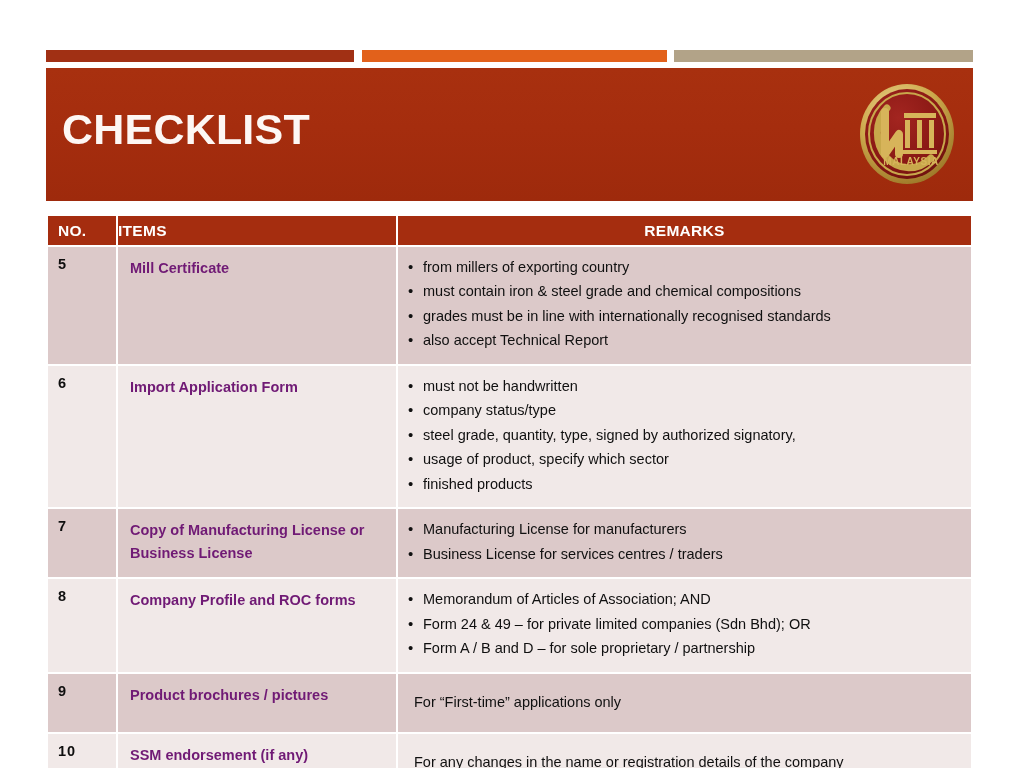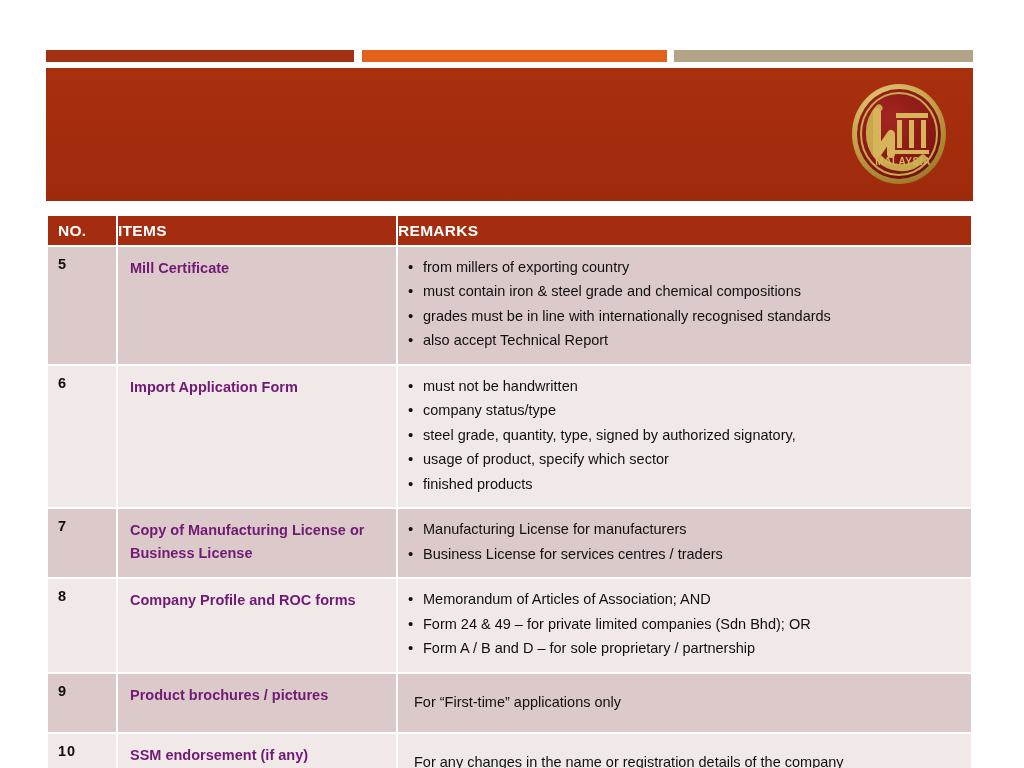--- a/index.html
+++ b/index.html
@@ -51,21 +51,21 @@
     font-weight: bold;
     color: #FDF7F4;
     letter-spacing: 0.2px;
     line-height: 1;
     white-space: nowrap;
   }
 
   
   .logo {
     position: absolute;
-    right: 22px;
+    right: 14px;
     top: 14px;
     width: 104px;
     height: 104px;
   }
   .logo svg { display: block; }
 
   
   .checklist-table {
     position: absolute;
     left: 46px;
@@ -89,21 +89,21 @@
     background: #A52D0F;
     color: #FFFFFF;
     font-size: 15.5px;
     font-weight: bold;
     height: 29px;
     line-height: 29px;
     letter-spacing: 0.3px;
   }
   th.th-no      { text-align: left;   padding-left: 10px; }
   th.th-items   { text-align: left; }
-  th.th-remarks { }
+  th.th-remarks { text-align: center; }
 
   tbody tr.odd  td { background: #DCC9C9; }
   tbody tr.even td { background: #F1E9E8; }
 
   td.cell-no {
     font-size: 14.5px;
     font-weight: bold;
     color: #0E0E0E;
     padding: 9px 0 10px 10px;
     letter-spacing: 1px;
@@ -147,20 +147,21 @@
 </head>
 <body>
 
 <div class="accent-bars">
   <div class="accent-bar b1"></div>
   <div class="accent-bar b2"></div>
   <div class="accent-bar b3"></div>
 </div>
 
 <div class="title-banner">
+  <div class="page-title">CHECKLIST</div>
 
   <div class="logo">
     <svg width="104" height="104" viewBox="0 0 104 104" aria-hidden="true">
       <defs>
         <radialGradient id="gring" cx="40%" cy="30%" r="75%">
           <stop offset="0%" stop-color="#F0DA96"></stop>
           <stop offset="55%" stop-color="#CDA94D"></stop>
           <stop offset="100%" stop-color="#9A7526"></stop>
         </radialGradient>
         <radialGradient id="gdisc" cx="40%" cy="32%" r="78%">

